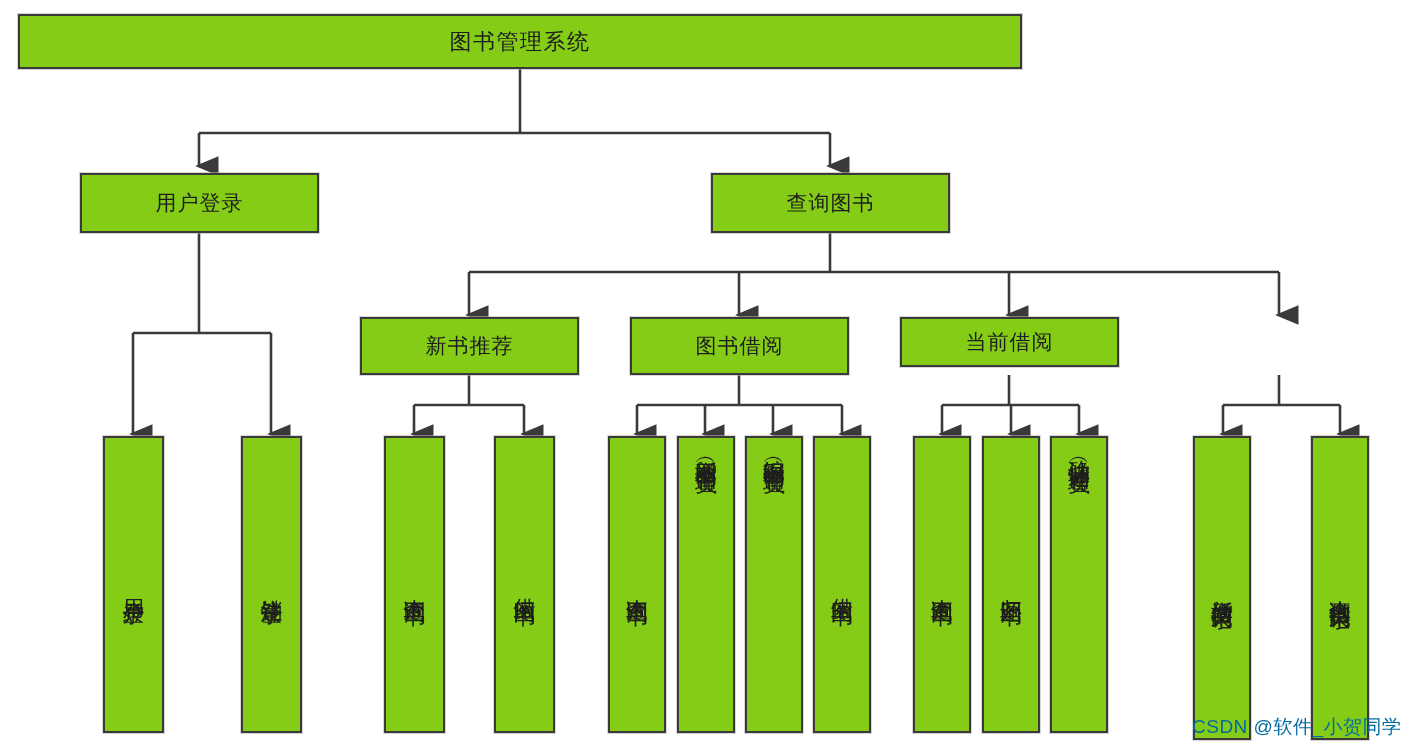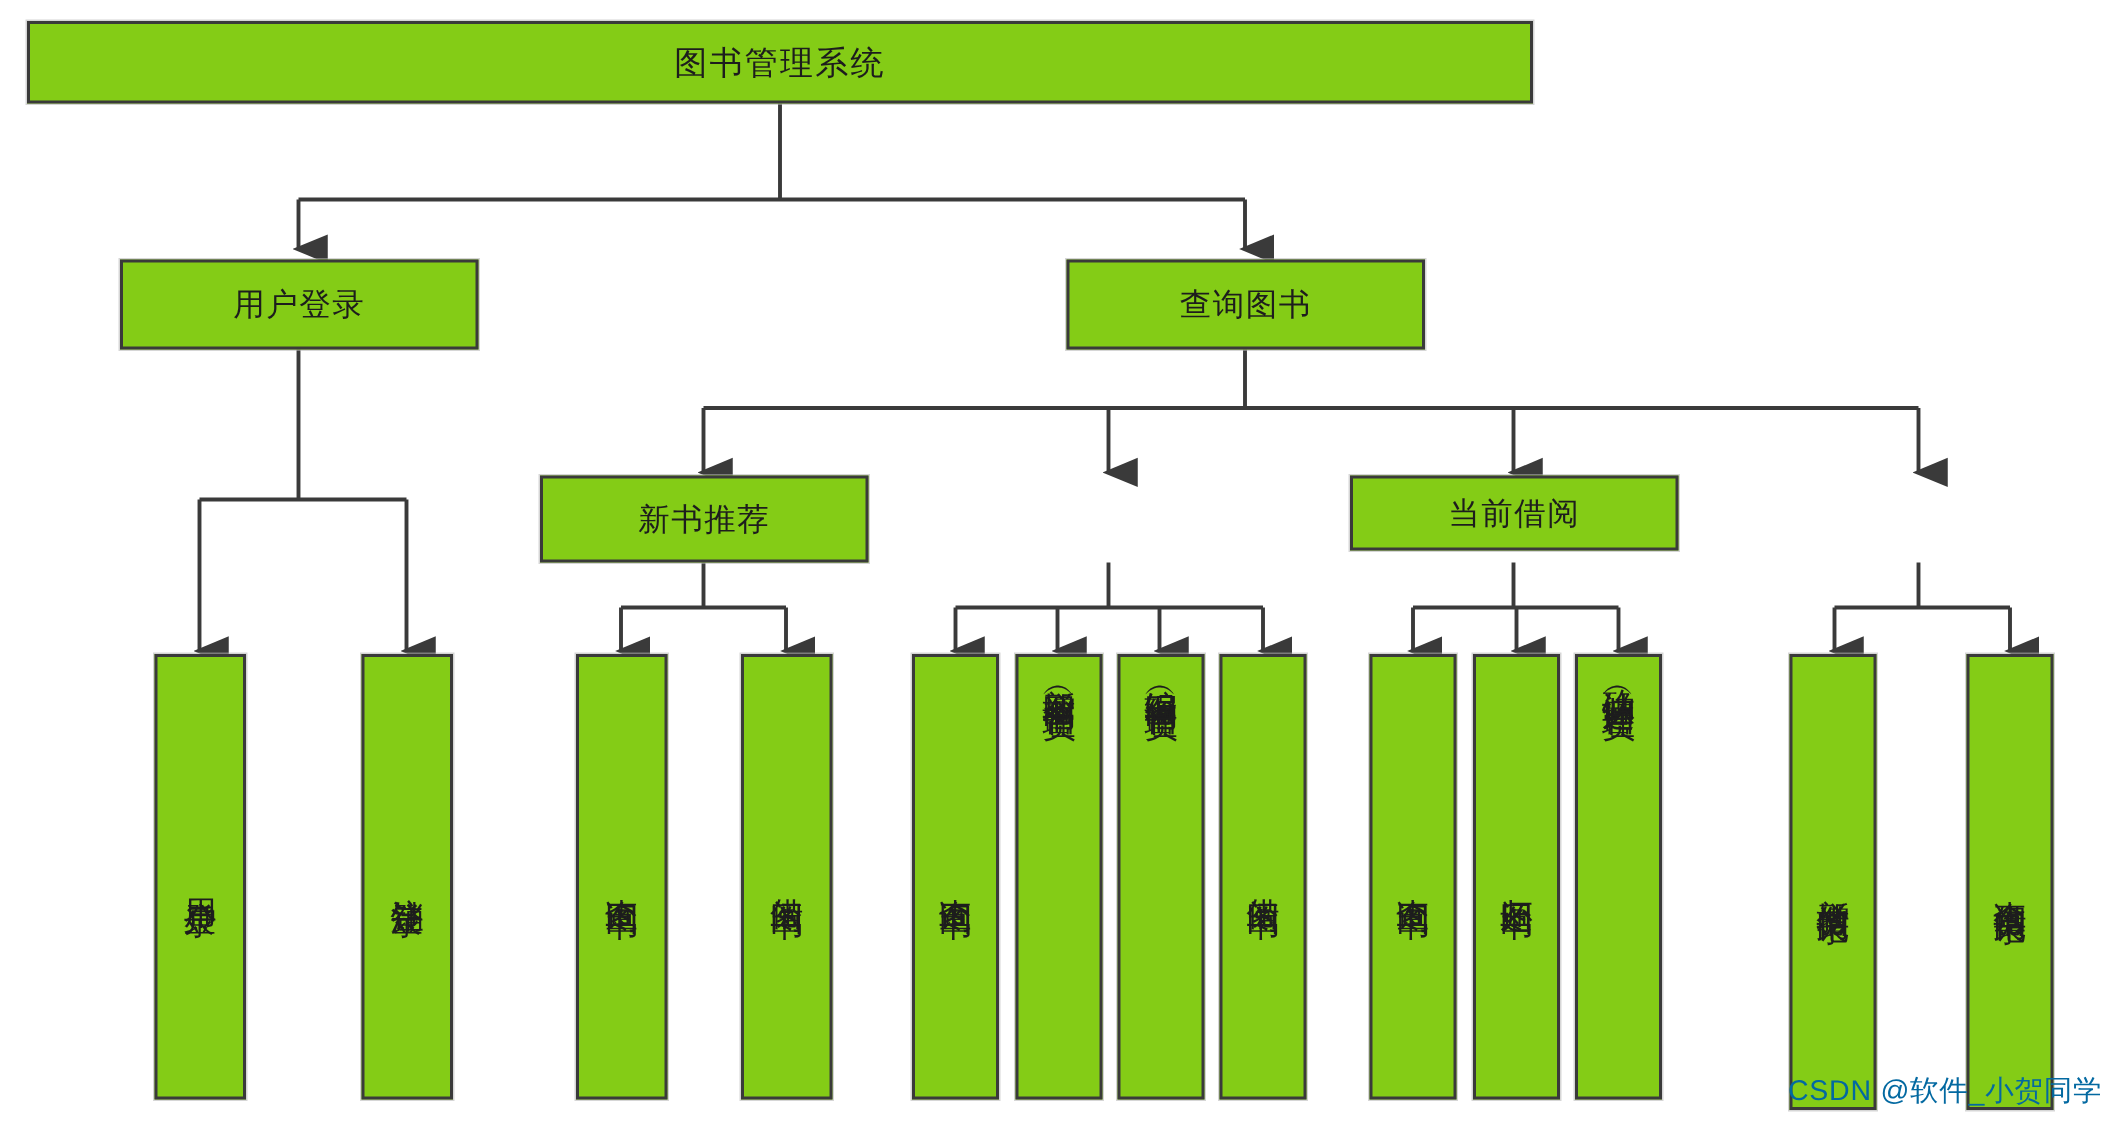--- a/index.html
+++ b/index.html
@@ -126,20 +126,23 @@
   <div class="node horiz" style="left:80px;top:173px;width:239px;height:60px;">
     <span>用户登录</span>
   </div>
   <div class="node horiz" style="left:711px;top:173px;width:239px;height:60px;">
     <span>查询图书</span>
   </div>
 
   <div class="node horiz" style="left:360px;top:317px;width:219px;height:58px;">
     <span>新书推荐</span>
   </div>
+  <div class="node horiz" style="left:630px;top:317px;width:219px;height:58px;">
+    <span>图书借阅</span>
+  </div>
   <div class="node horiz" style="left:900px;top:317px;width:219px;height:50px;">
     <span>当前借阅</span>
   </div>
 
   <div class="node vert midtext" style="left:103px;top:436px;width:61px;height:297px;">
     <span class="vtext">用户登录</span>
   </div>
   <div class="node vert midtext" style="left:241px;top:436px;width:61px;height:297px;">
     <span class="vtext">注销登录</span>
   </div>

